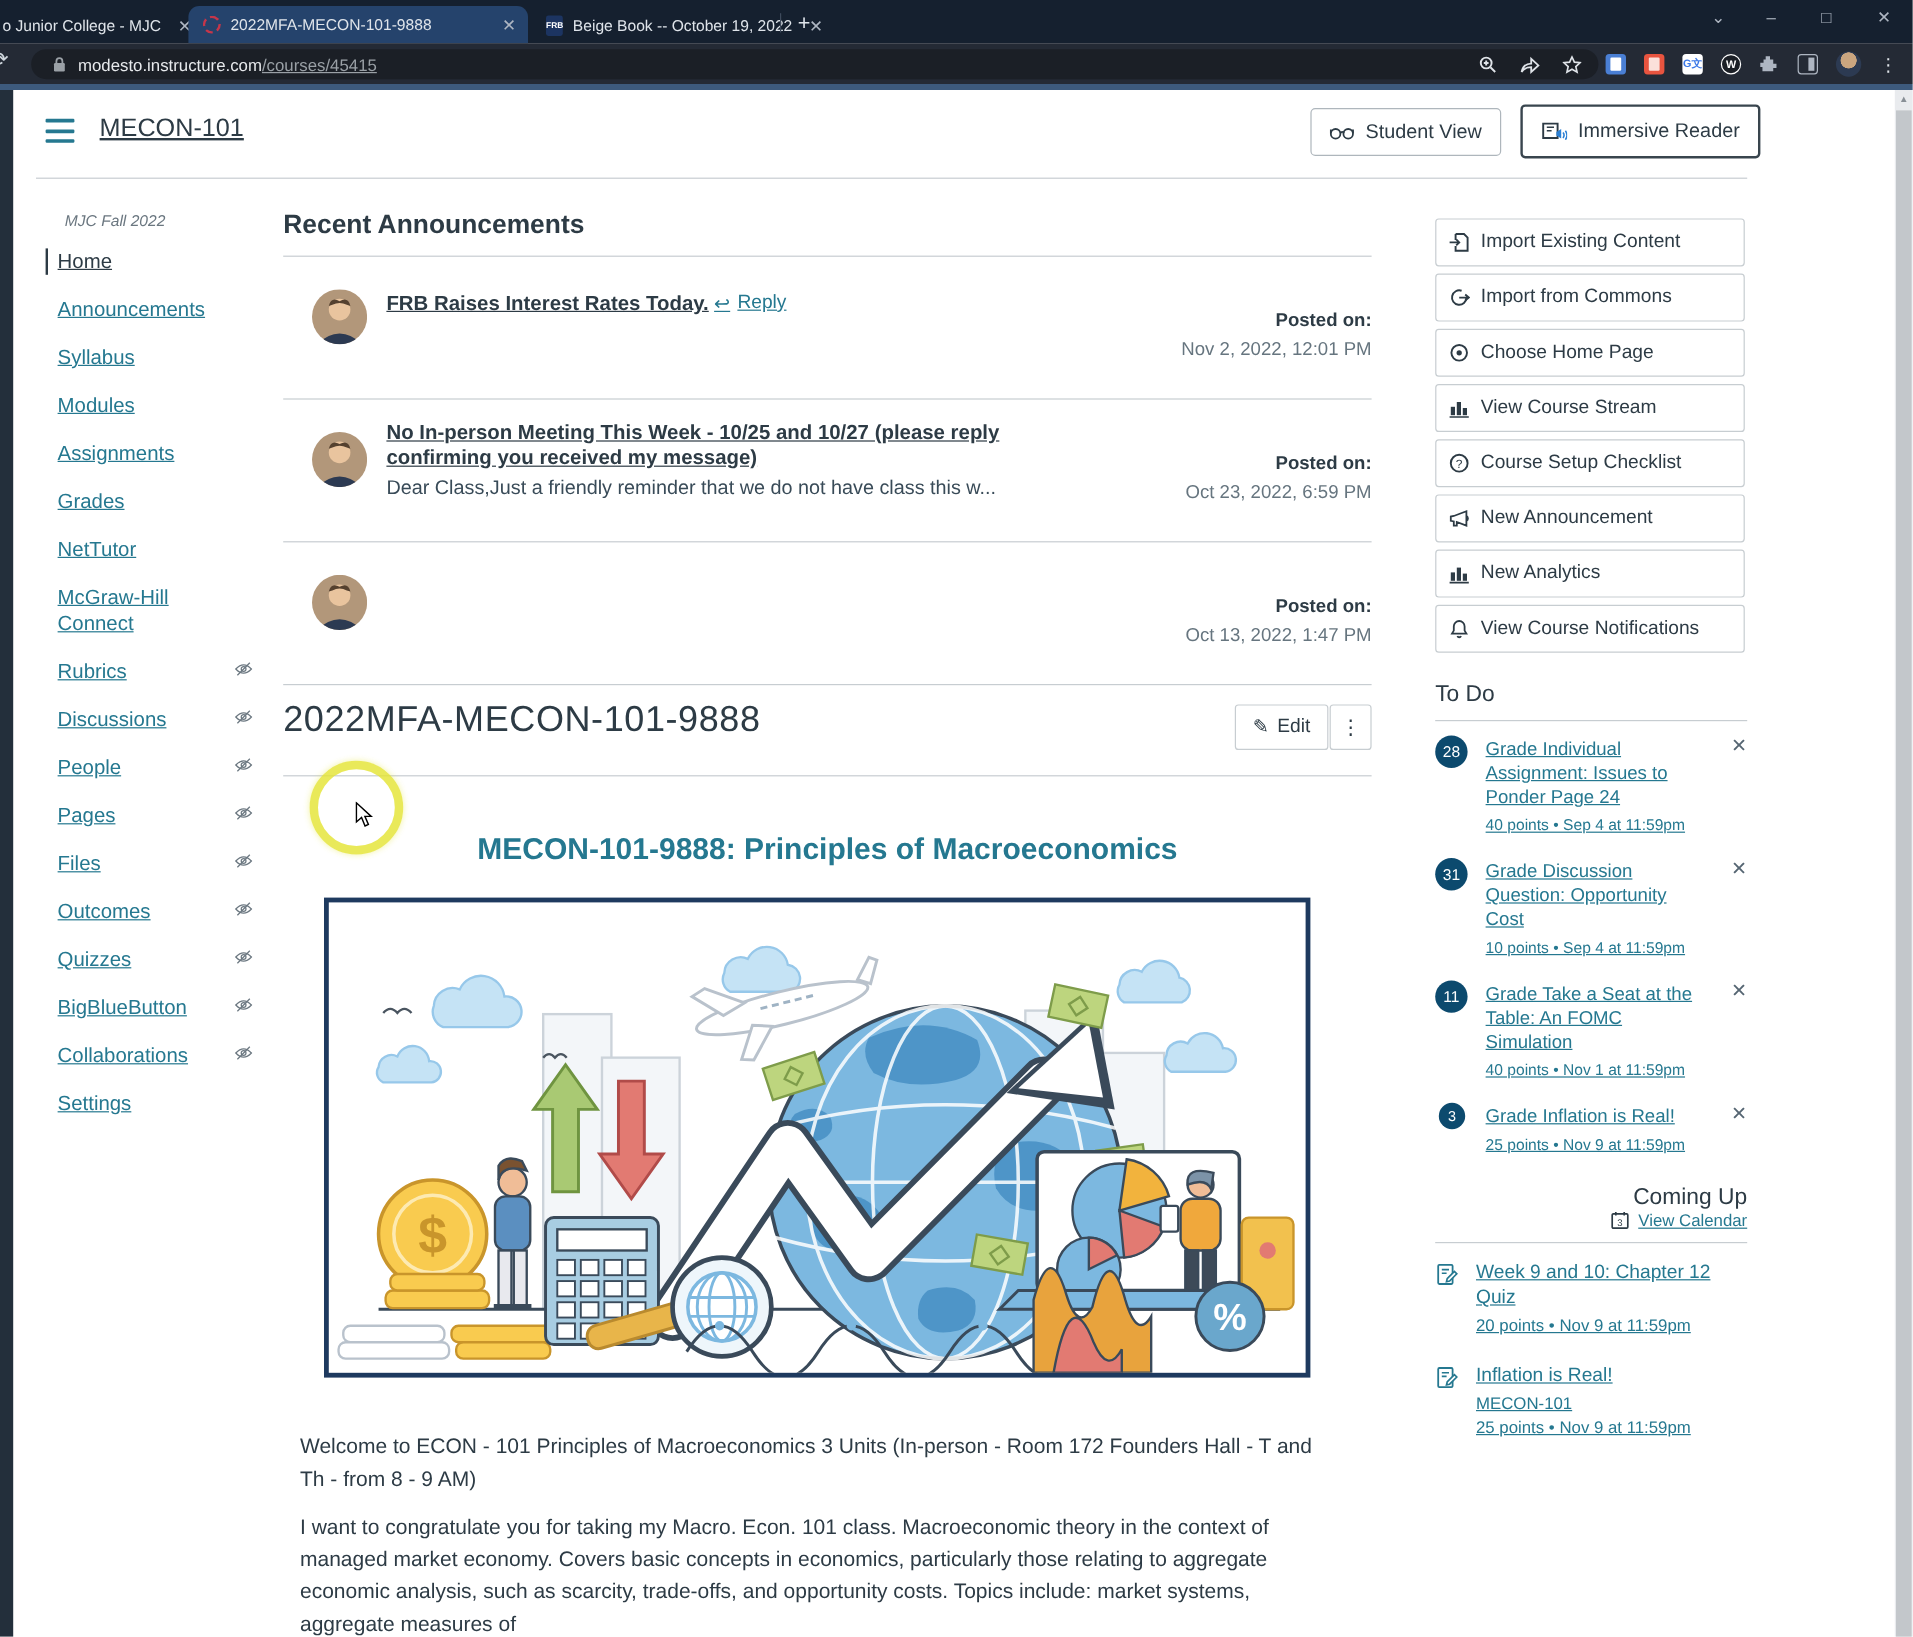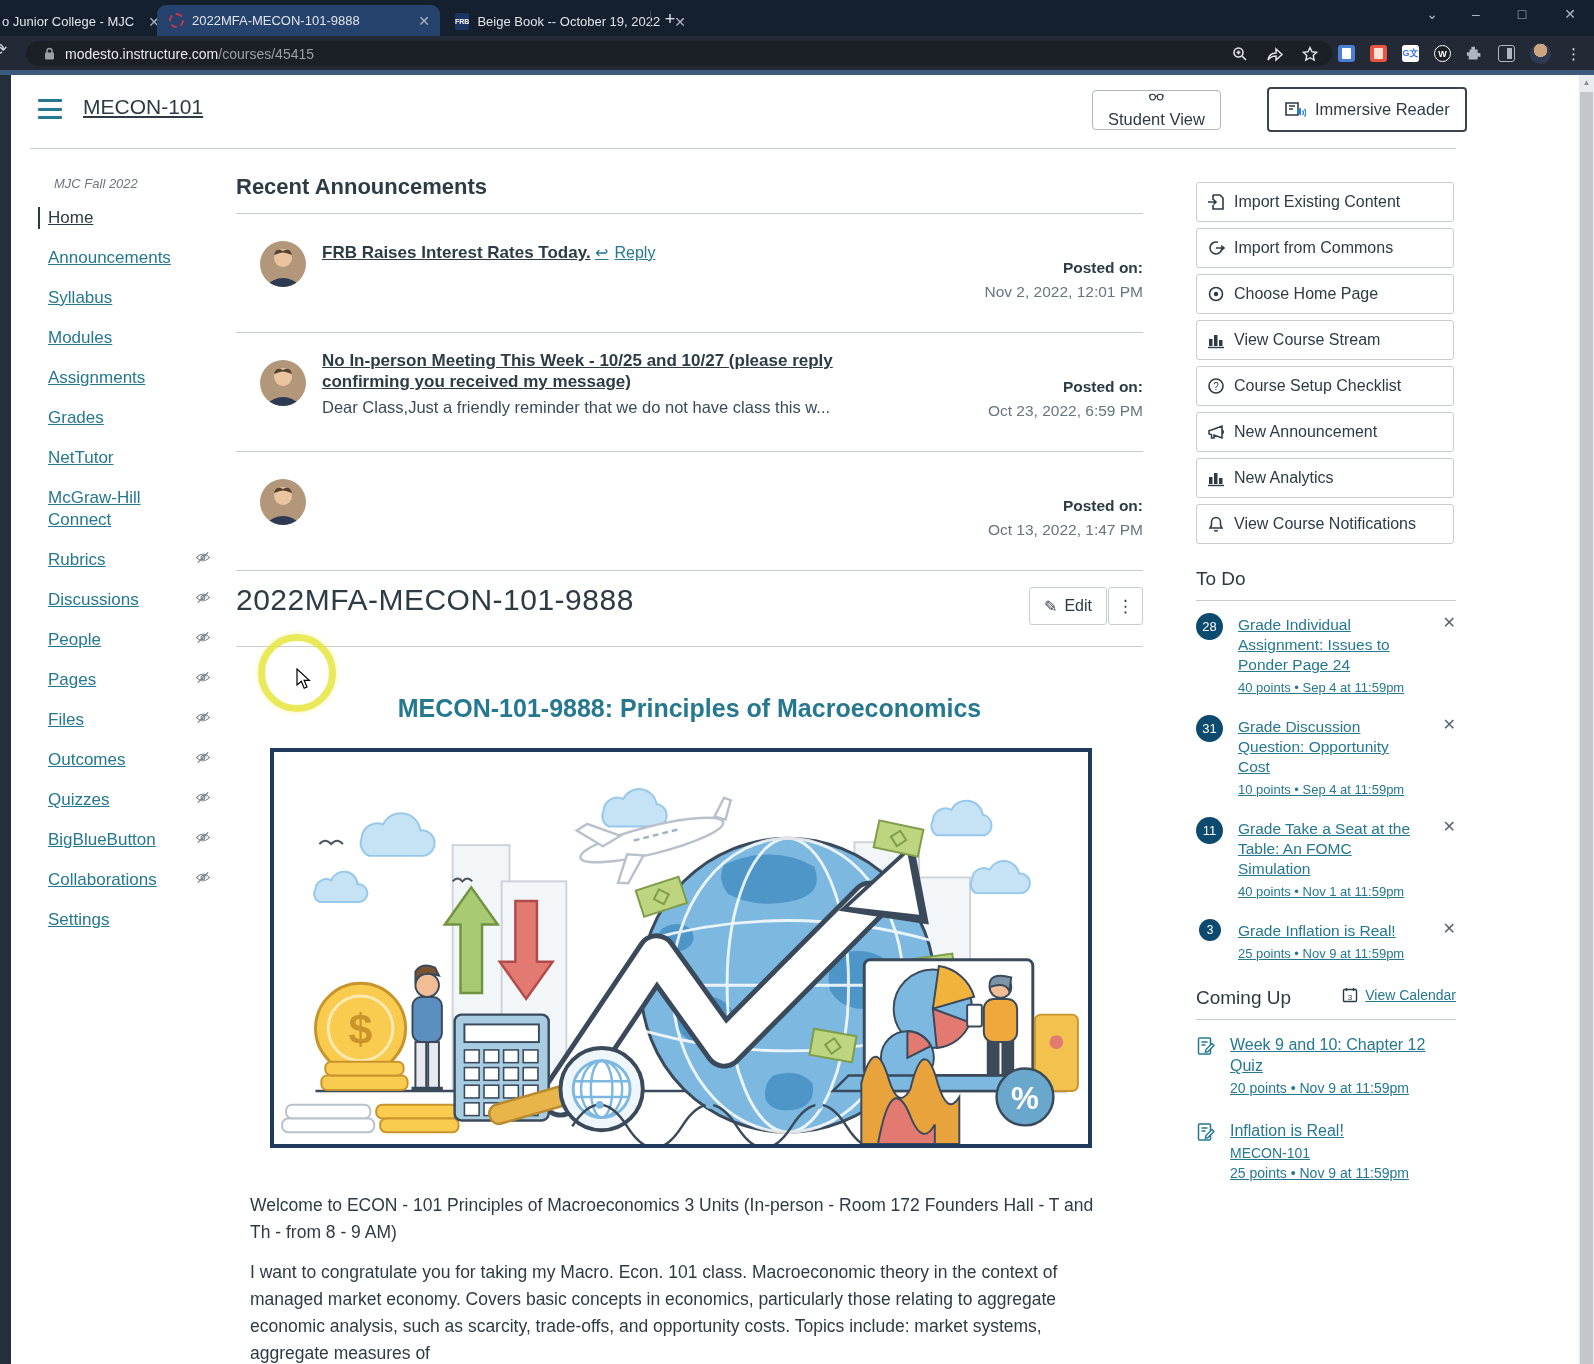--- a/index.html
+++ b/index.html
@@ -21,39 +21,39 @@
   .tab-divider { position:absolute; top:11px; width:1px; height:16px; background:#3e4a5c; }
   .newtab { position:absolute; top:7px; color:#dfe4ea; font-size:18px; width:24px; height:24px;
             display:flex; align-items:center; justify-content:center; }
   .winctl { position:absolute; top:6px; color:#aeb6c2; font-size:14px; width:28px; text-align:center; }
 
   .toolbar { position:absolute; top:36px; left:0; width:1594px; height:34px; background:#242a35; }
   .urlpill { position:absolute; top:5px; left:26px; width:1306px; height:25px; border-radius:13px; background:#1b1f26;
              display:flex; align-items:center; }
   .lock { margin-left:18px; }
   .url { margin-left:10px; font-size:14px; color:#e8eaed; }
-  .url .path { color:#9aa0a6; }
+  .url .path { color:#9aa0a6;text-decoration:underline; }
   .pill-icons { margin-left:auto; margin-right:14px; display:flex; gap:18px; align-items:center; color:#dfe3e8; }
   .ext-row { position:absolute; top:5px; left:1338px; display:flex; gap:15px; align-items:center; height:25px; }
   .ext { width:17px; height:17px; border-radius:3px; display:flex; align-items:center; justify-content:center; font-size:9px; }
   .chrome-bottom { position:absolute; top:70px; left:0; width:1594px; height:5px; background:#3d5a7d; }
 
   
   .left-sliver { position:absolute; left:0; top:75px; width:11px; height:1289px; background:#232f3b; }
   .scrollbar { position:absolute; right:0; top:75px; width:15px; height:1289px; background:#e9ebee; }
   .scroll-thumb { position:absolute; top:17px; left:1px; width:13px; height:1272px; background:#c3c7cb; }
   .scroll-up { position:absolute; top:3px; left:0; width:15px; text-align:center; font-size:8px; color:#888f96; }
 
   
   .burger { position:absolute; left:38px; top:99px; width:24px; height:20px; display:flex; flex-direction:column; justify-content:space-between; }
   .burger div { height:3px; background:#257890; border-radius:1px; }
   .crumb { position:absolute; left:83px; top:95px; font-size:21px; color:#2d3b45; text-decoration:underline; }
   .hdr-btn { position:absolute; display:flex; align-items:center; gap:9px; background:#fff;
              border:1px solid #aeb6bc; border-radius:4px; font-size:16.5px; color:#2d3b45; padding:0 15px; }
-  .btn-student { left:1092px; top:90px; height:40px;flex-direction:column; }
+  .btn-student { left:1092px; top:90px; height:40px; }
   .btn-immersive { left:1267px; top:87px; height:45px; border:2px solid #39454e; }
   .hdr-divider { position:absolute; left:30px; top:148px; width:1426px; height:1px; background:#c7cdd1; }
 
   
   .coursenav { position:absolute; left:48px; top:176px; width:164px; }
   .term { font-size:13px; color:#6b7780; font-style:italic; margin:0 0 16px 6px; }
   .nav-item { display:flex; align-items:flex-start; font-size:17px; line-height:22px; margin-bottom:18px; position:relative; }
   .nav-item a { color:#257890; text-decoration:underline; }
   .nav-item.active a { color:#2d3b45; font-weight:400; }
   .nav-item.active { border-left:2px solid #2d3b45; padding-left:8px; margin-left:-10px; }
@@ -98,21 +98,21 @@
   .rail-h { font-size:19px; color:#2d3b45; margin-top:24px; }
   .rail-div { height:1px; background:#c7cdd1; margin:10px 0 14px 0; }
   .todo-item { display:flex; margin-bottom:22px; }
   .todo-badge { width:27px; height:27px; border-radius:50%; background:#0c4a6e; color:#fff; font-size:13px; font-weight:400;
                 display:flex; align-items:center; justify-content:center; flex:none; margin-right:15px; margin-top:-2px; }
   .todo-badge.sm { width:22px; height:22px; margin-left:3px; margin-right:17px; font-size:12px; }
   .todo-text { width:182px; }
   .todo-text a.t { font-size:15.5px; line-height:20px; color:#257890; text-decoration:underline; }
   .todo-meta { display:block; font-size:13px; color:#257890; text-decoration:underline; margin-top:5px; }
   .todo-x { margin-left:auto; color:#556572; font-size:16px; line-height:16px; }
-  .cu-head-row { display:flex; align-items:flex-start; margin-top:26px; }
+  .cu-head-row { display:flex; align-items:flex-end; margin-top:26px;flex-direction:column; }
   .cu-cal { margin-left:auto; display:flex; align-items:center; gap:7px; font-size:14px; color:#257890; }
   .cu-cal a { color:#257890; text-decoration:underline; }
   .cu-item { display:flex; margin-bottom:24px; }
   .cu-icon { width:34px; flex:none; padding-top:2px; }
   .cu-text a.t { font-size:16px; line-height:21px; color:#257890; text-decoration:underline; }
   .cu-sub { display:block; font-size:14px; color:#257890; text-decoration:underline; margin-top:4px; }
 
   svg.ic { display:block; }
 </style>
 </head>

